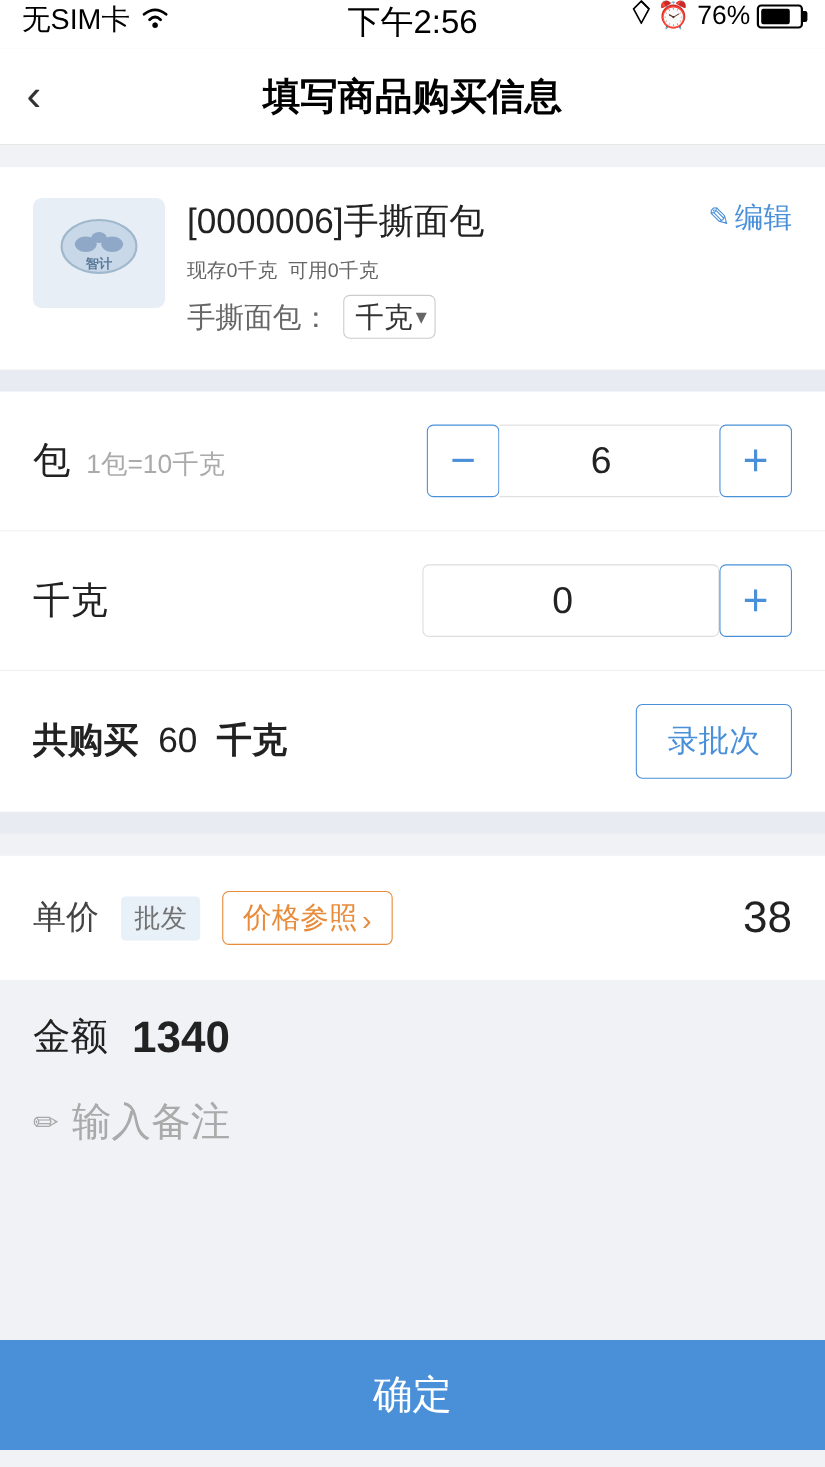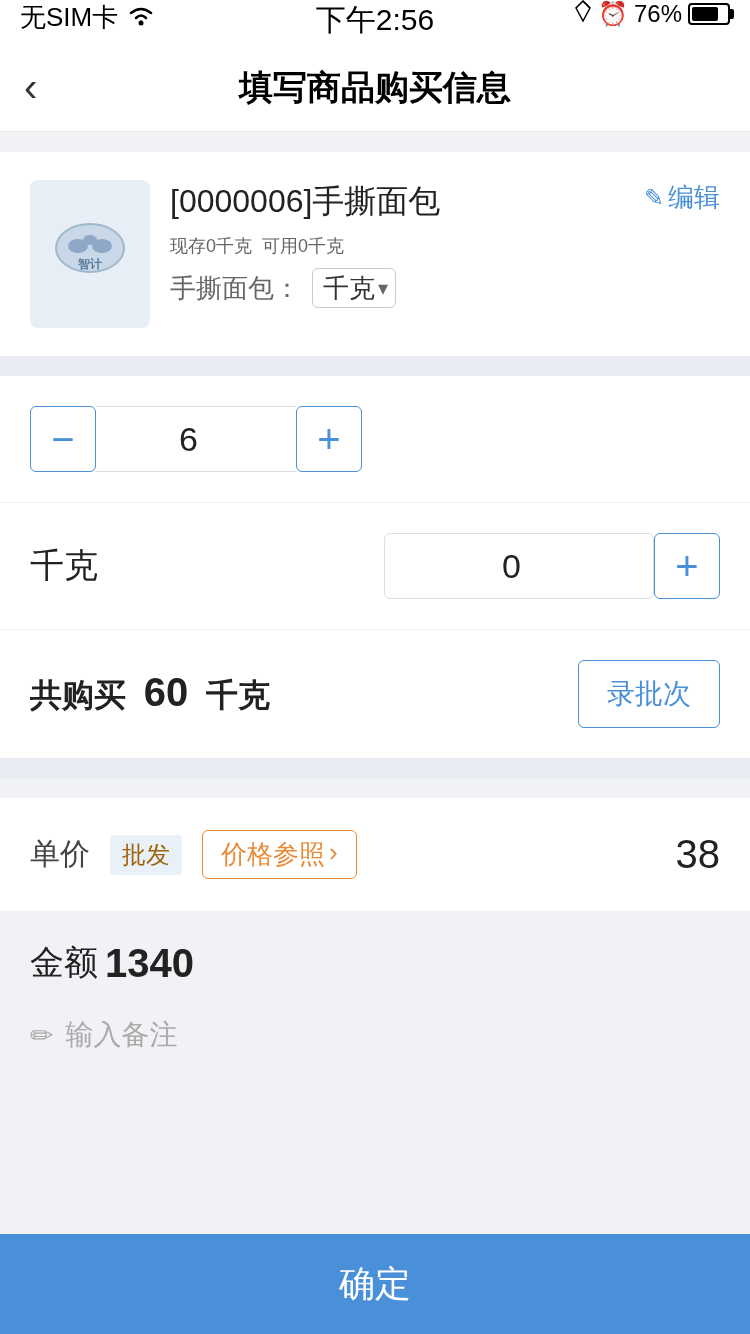--- a/index.html
+++ b/index.html
@@ -99,21 +99,21 @@
       background: #fff;
       margin-top: 20px;
       padding: 28px 30px;
       display: flex;
       align-items: flex-start;
       gap: 20px;
       position: relative;
     }
     .product-image {
       width: 120px;
-      height: 148px;
+      height: 100px;
       background: #e8eef5;
       border-radius: 8px;
       display: flex;
       align-items: center;
       justify-content: center;
       flex-shrink: 0;
     }
     .product-image-icon {
       font-size: 52px;
       color: #8fa8c8;
@@ -293,53 +293,53 @@
       padding: 32px 30px;
       border-bottom: 1px solid #f0f0f0;
       gap: 20px;
     }
     .price-label {
       font-size: 30px;
       color: #444;
     }
     .price-tag {
       background: #e8f0f8;
-      color: #a16207;
+      color: #737373;
       font-size: 24px;
       padding: 4px 12px;
       border-radius: 4px;
     }
     .price-ref-btn {
       border: 1.5px solid #e88b3a;
       border-radius: 6px;
       padding: 6px 18px;
       font-size: 26px;
       color: #e88b3a;
       background: #fff;
       cursor: pointer;
       display: flex;
-      align-items: flex-start;
+      align-items: flex-end;
       gap: 4px;
     }
     .price-value {
       margin-left: auto;
       font-size: 40px;
       color: #222;
       font-weight: 500;
     }
 
     
     .amount-section {
       background: #f0f2f5;
       padding: 28px 30px 0;
     }
     .amount-row {
       display: flex;
       align-items: center;
-      gap: 7px;
+      gap: 22px;
       margin-bottom: 20px;
     }
     .amount-label {
       font-size: 34px;
       color: #222;
     }
     .amount-value {
       font-size: 40px;
       color: #222;
       font-weight: 600;
@@ -348,35 +348,35 @@
       display: flex;
       align-items: center;
       gap: 12px;
       padding: 10px 0 28px;
     }
     .note-icon {
       font-size: 28px;
       color: #aaa;
     }
     .note-text {
-      font-size: 28px;
+      font-size: 36px;
       color: #aaa;
     }
 
     
     .empty-area {
       background: #f0f2f5;
       flex: 1;
       min-height: 300px;
     }
 
     
     .confirm-bar {
       position: fixed;
-      bottom: 0;
+      bottom: 16px;
       width: 750px;
       height: 100px;
       background: #4a90d9;
       display: flex;
       align-items: center;
       justify-content: center;
       cursor: pointer;
     }
     .confirm-text {
       font-size: 36px;
@@ -457,41 +457,45 @@
       <span class="edit-icon">✎</span>
       <span>编辑</span>
     </div>
   </div>
 
   <div class="section-divider"></div>
 
   <div class="input-section">
 
     <div class="input-row">
+      <div class="input-label">
+        <span class="input-label-main">包</span>
+        <span class="input-label-sub">1包=10千克</span>
+      </div>
       <div class="input-controls">
         <button class="qty-btn qty-btn-left">−</button>
         <input class="qty-input" type="number" value="6" style="">
         <button class="qty-btn qty-btn-right">+</button>
       </div>
     </div>
 
     <div class="input-row">
       <div class="input-label">
         <span class="input-label-main">千克</span>
       </div>
       <div class="input-controls">
         <input class="qty-input-only" type="number" value="0" style="">
         <button class="qty-btn qty-btn-right" style="border-radius:6px; margin-left:0; border-left: 1px solid #4a90d9;">+</button>
       </div>
     </div>
 
     <div class="summary-row">
       <div class="summary-text">
         <span>共购买</span>
-        &nbsp;<span style="font-weight:700;font-size:40px;">60</span>&nbsp;
+        &nbsp;<span style="font-weight:400;font-size:32px;">60</span>&nbsp;
         <span>千克</span>
       </div>
       <button class="record-batch-btn">录批次</button>
     </div>
   </div>
 
   <div class="section-divider"></div>
 
   <div class="price-section">
     <div class="price-row">

